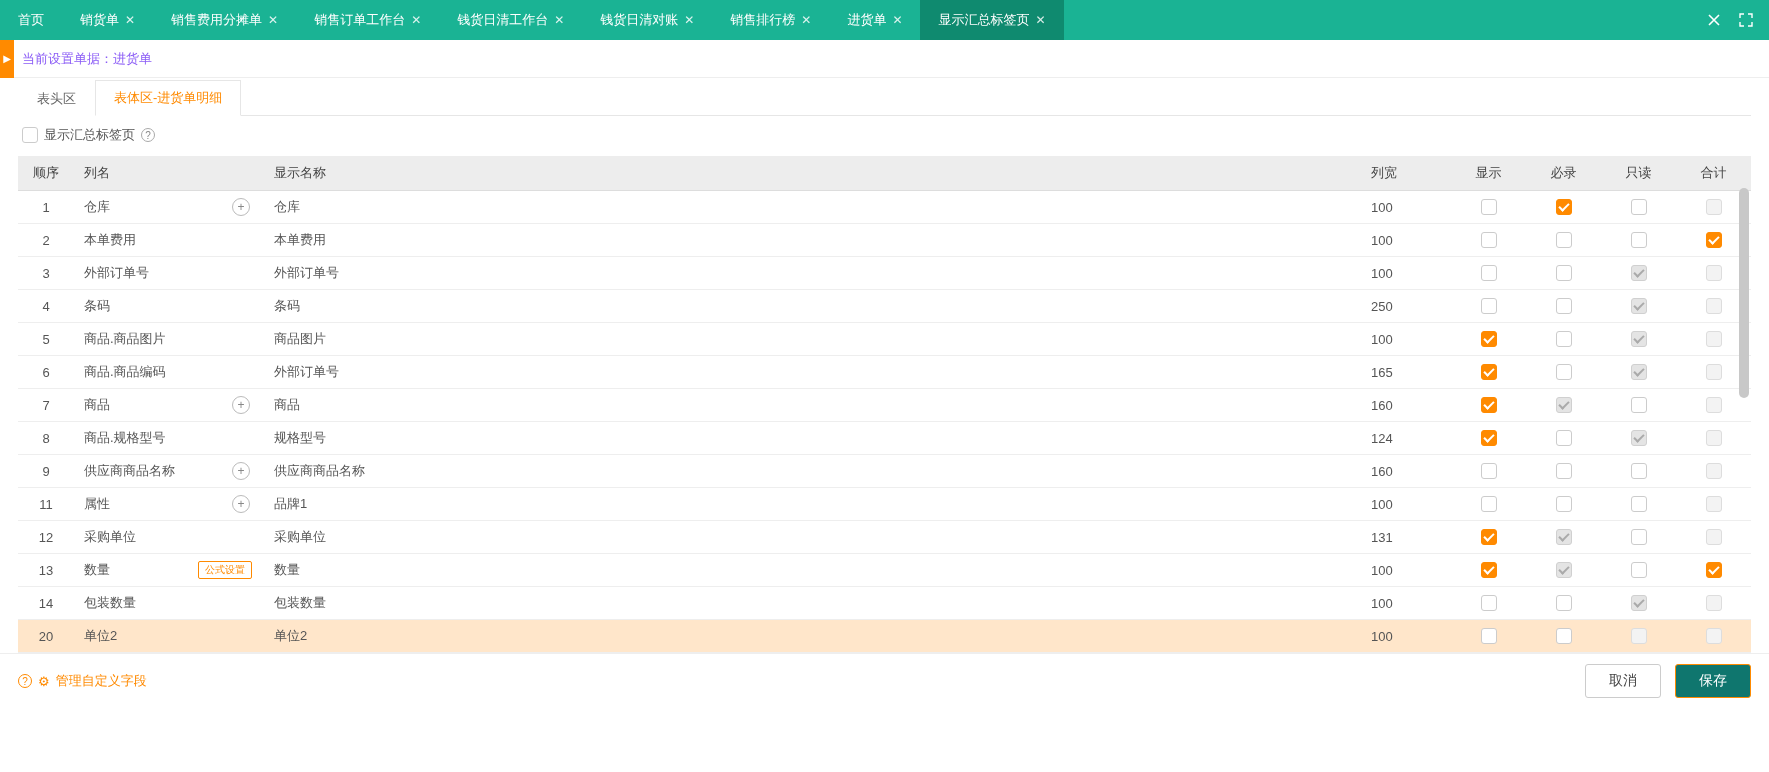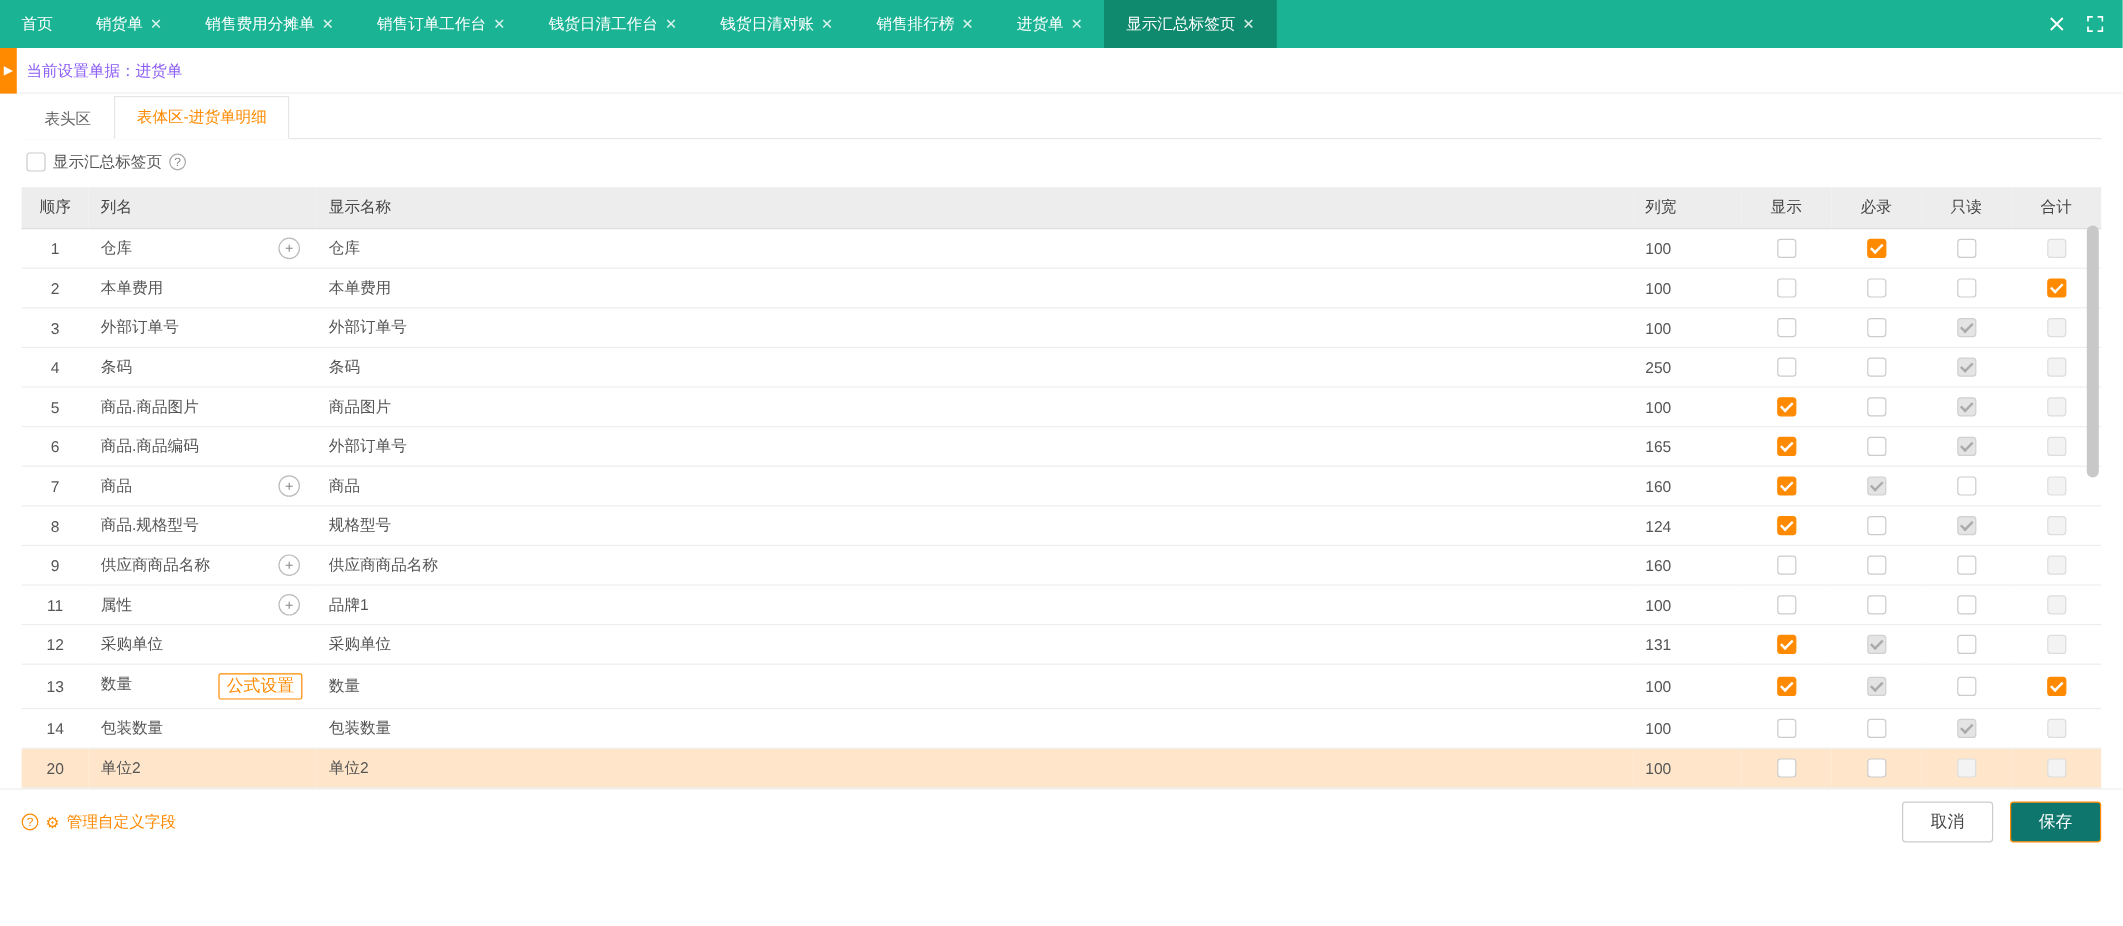--- a/index.html
+++ b/index.html
@@ -23,21 +23,21 @@
 table.grid th { background: #ededed; color: #444; font-weight: normal; text-align: left; padding: 8px 10px; border-bottom: 1px solid #ddd; }
 table.grid th.center, table.grid td.center { text-align: center; }
 table.grid td { padding: 7px 10px; border-bottom: 1px solid #eee; color: #555; background: #fff; }
 table.grid tr.hl td { background: #ffe6ca; }
 col.c-seq { width: 56px; }
 col.c-name { width: 190px; }
 col.c-disp { }
 col.c-width { width: 90px; }
 col.c-chk { width: 75px; }
 .add-btn { width: 18px; height: 18px; border: 1px solid #bbb; border-radius: 50%; display: inline-flex; align-items: center; justify-content: center; font-size: 12px; color: #888; background: #fff; float: right; margin-right: 4px; }
-.formula-tag { float: right; border: 1px solid #ff8a00; color: #ff8a00; font-size: 14px; padding: 1px 6px; border-radius: 2px; margin-right: 2px; }
+.formula-tag { float: right; border: 1px solid #ff8a00; color: #ff8a00; font-size: 10px; padding: 1px 6px; border-radius: 2px; margin-right: 2px; }
 .chk { -webkit-appearance: none; appearance: none; width: 16px; height: 16px; border: 1px solid #ccc; border-radius: 3px; background: #fff; display: inline-block; vertical-align: middle; position: relative; cursor: pointer; }
 .chk:checked { background: #ff8a00; border-color: #ff8a00; }
 .chk:checked::after { content: ""; position: absolute; left: 4px; top: 1px; width: 4px; height: 8px; border: solid #fff; border-width: 0 2px 2px 0; transform: rotate(45deg); }
 .chk:disabled { background: #f3f3f3; border-color: #ddd; cursor: default; }
 .chk:checked:disabled { background: #e4e4e4; border-color: #d0d0d0; }
 .chk:checked:disabled::after { border-color: #aaa; }
 .table-wrap { position: relative; }
 .scroll-track { position: absolute; right: 2px; top: 32px; bottom: 0; width: 10px; }
 .scroll-thumb { position: absolute; right: 0; top: 0; width: 10px; height: 210px; background: #c8c8c8; border-radius: 5px; }
 .footer { border-top: 1px solid #eee; padding: 10px 18px; display: flex; align-items: center; gap: 8px; }

